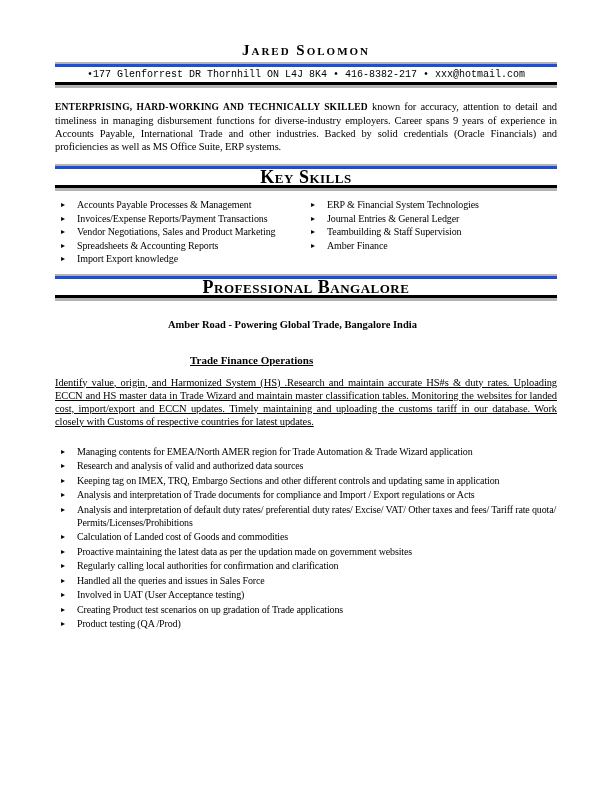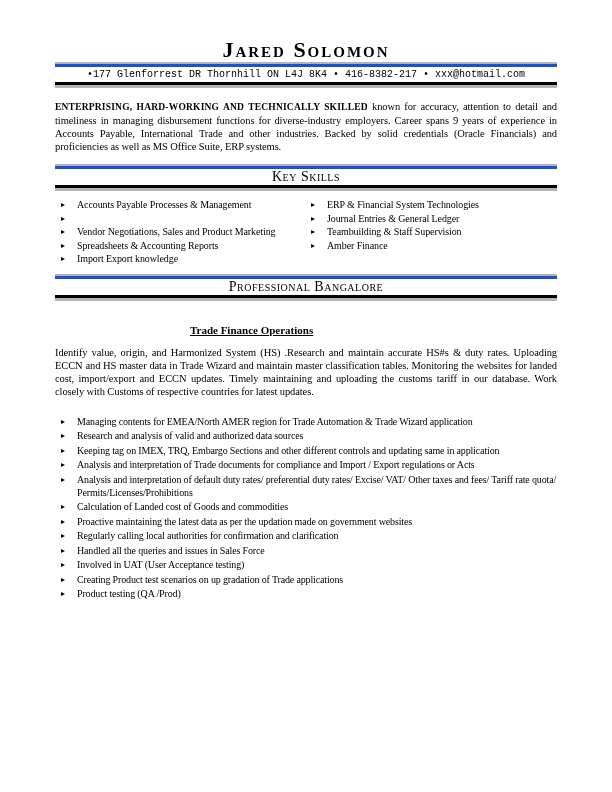--- a/index.html
+++ b/index.html
@@ -11,21 +11,21 @@
     color:#000;
     font-family:"Liberation Serif", serif;
     overflow:hidden;
   }
   
   .name {
     margin-top:38px;
     text-align:center;
     font-variant:small-caps;
     font-weight:bold;
-    font-size:22px;
+    font-size:15px;
     line-height:24px;
     letter-spacing:2px;
   }
   
   .bar { margin:0 55px; }
   .bar .shadow-top    { height:2px; background:#b3b3b3; }
   .bar .core {
     border-top:3px solid #1d4ed8;
     border-bottom:3px solid #000;
     text-align:center;
@@ -33,22 +33,22 @@
   }
   .bar .shadow-bottom { height:3px; background:#b3b3b3; }
   .contact-core {
     font-family:"Liberation Mono","DejaVu Sans Mono",monospace;
     font-size:10px;
     line-height:15px;
     white-space:nowrap;
   }
   .section-core {
     font-variant:small-caps;
-    font-weight:normal;
-    font-size:14px;
+    font-weight:bold;
+    font-size:18px;
     line-height:16px;
     letter-spacing:0.5px;
   }
   .bar-keyskills   { margin-top:11px; }
   .bar-experience  { margin-top:8px; }
   
   .summary {
     margin:12px 55px 0 55px;
     font-size:10.5px;
     line-height:13px;
@@ -93,20 +93,21 @@
     font-size:11px;
     line-height:13px;
     text-decoration:underline;
   }
   .overview {
     margin:9px 55px 0 55px;
     font-size:10.5px;
     line-height:13px;
     text-align:justify;
     letter-spacing:-0.1px;
+    text-decoration:underline;
   }
   .exp-bullets { margin:17px 55px 0 61px; }
   .exp-bullet {
     font-size:10px;
     line-height:13px;
     margin-bottom:1.5px;
     letter-spacing:-0.15px;
   }
   .exp-bullet .text { flex:1; }
 </style>
@@ -134,20 +135,21 @@
   <div class="skills">
     <div class="skill-col">
 
         <div class="skill-item">
           <span class="marker">▸</span>
           <span class="text">Accounts Payable Processes &amp; Management</span>
         </div>
 
         <div class="skill-item">
           <span class="marker">▸</span>
+          <span class="text">Invoices/Expense Reports/Payment Transactions</span>
         </div>
 
         <div class="skill-item">
           <span class="marker">▸</span>
           <span class="text">Vendor Negotiations, Sales and Product Marketing</span>
         </div>
 
         <div class="skill-item">
           <span class="marker">▸</span>
           <span class="text">Spreadsheets &amp; Accounting Reports</span>
@@ -181,20 +183,21 @@
         </div>
       </div>
   </div>
 
   <div class="bar bar-experience">
     <div class="shadow-top"></div>
     <div class="core section-core">Professional Bangalore</div>
     <div class="shadow-bottom"></div>
   </div>
 
+  <div class="company">Amber Road - Powering Global Trade, Bangalore India</div>
   <div class="role">Trade Finance Operations</div>
 
   <p class="overview">Identify value, origin, and Harmonized System (HS) .Research and maintain accurate HS#s &amp; duty rates. Uploading ECCN and HS master data in Trade Wizard and maintain master classification tables. Monitoring the websites for landed cost, import/export and ECCN updates. Timely maintaining and uploading the customs tariff in our database. Work closely with Customs of respective countries for latest updates.</p>
 
   <div class="exp-bullets">
 
       <div class="exp-bullet">
         <span class="marker">▸</span>
         <span class="text">Managing contents for EMEA/North AMER region for Trade Automation &amp; Trade Wizard application</span>
       </div>

